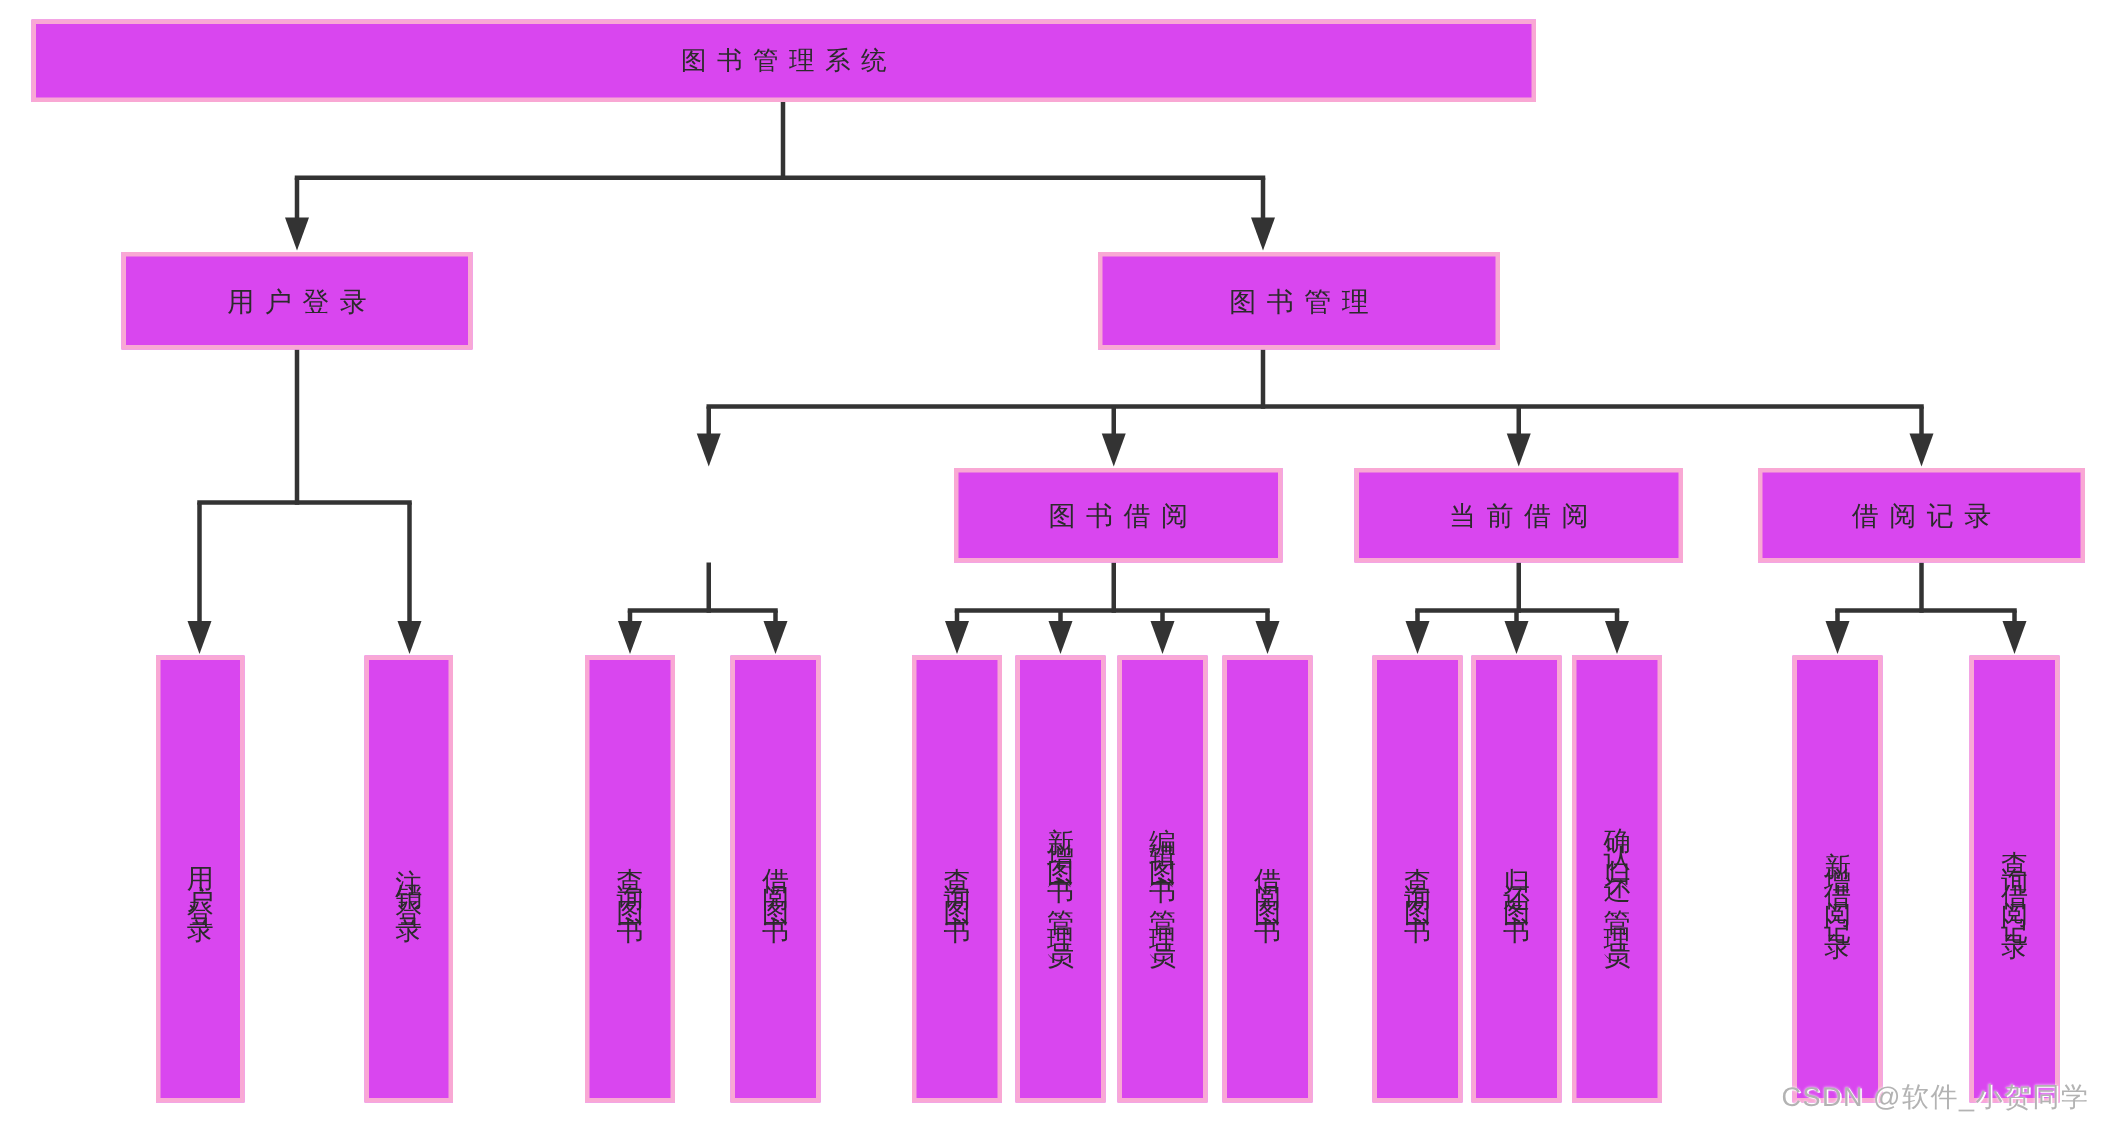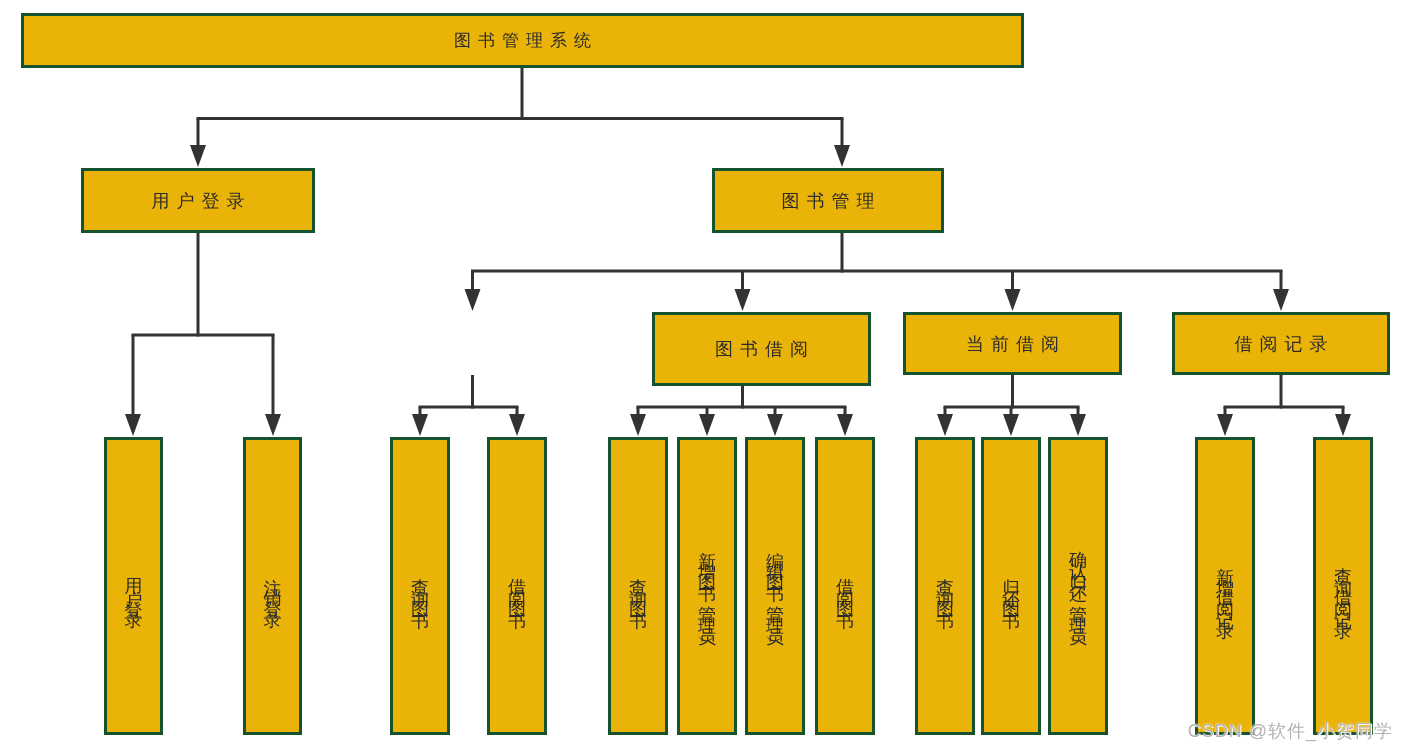--- a/index.html
+++ b/index.html
@@ -17,22 +17,22 @@
   }
   .wires {
     position: absolute;
     left: 0;
     top: 0;
     z-index: 0;
   }
   .node {
     position: absolute;
     box-sizing: border-box;
-    background: #eab308;
-    border: 3px solid #14532d;
+    background: #d946ef;
+    border: 3px solid #f9a8d4;
     display: flex;
     align-items: center;
     justify-content: center;
     z-index: 1;
     color: #2b2b2b;
   }
   .node.h-label span {
     font-size: 18px;
     letter-spacing: 7px;
     text-indent: 7px; 
@@ -139,25 +139,25 @@
     </g>
   </svg>
 
   <div class="node h-label root" style="left:21px;top:13px;width:1003px;height:55px">
     <span>图书管理系统</span>
   </div>
 
   <div class="node h-label" style="left:81px;top:168px;width:234px;height:65px">
     <span>用户登录</span>
   </div>
-  <div class="node h-label" style="left:712px;top:168px;width:232px;height:65px">
+  <div class="node h-label" style="left:732px;top:168px;width:268px;height:65px">
     <span>图书管理</span>
   </div>
 
-  <div class="node h-label" style="left:652px;top:312px;width:219px;height:74px">
+  <div class="node h-label" style="left:636px;top:312px;width:219px;height:63px">
     <span>图书借阅</span>
   </div>
   <div class="node h-label" style="left:1172px;top:312px;width:218px;height:63px">
     <span>借阅记录</span>
   </div>
   <div class="node h-label" style="left:903px;top:312px;width:219px;height:63px">
     <span>当前借阅</span>
   </div>
 
   <div class="node v-label" style="left:104px;top:437px;width:59px;height:298px">

